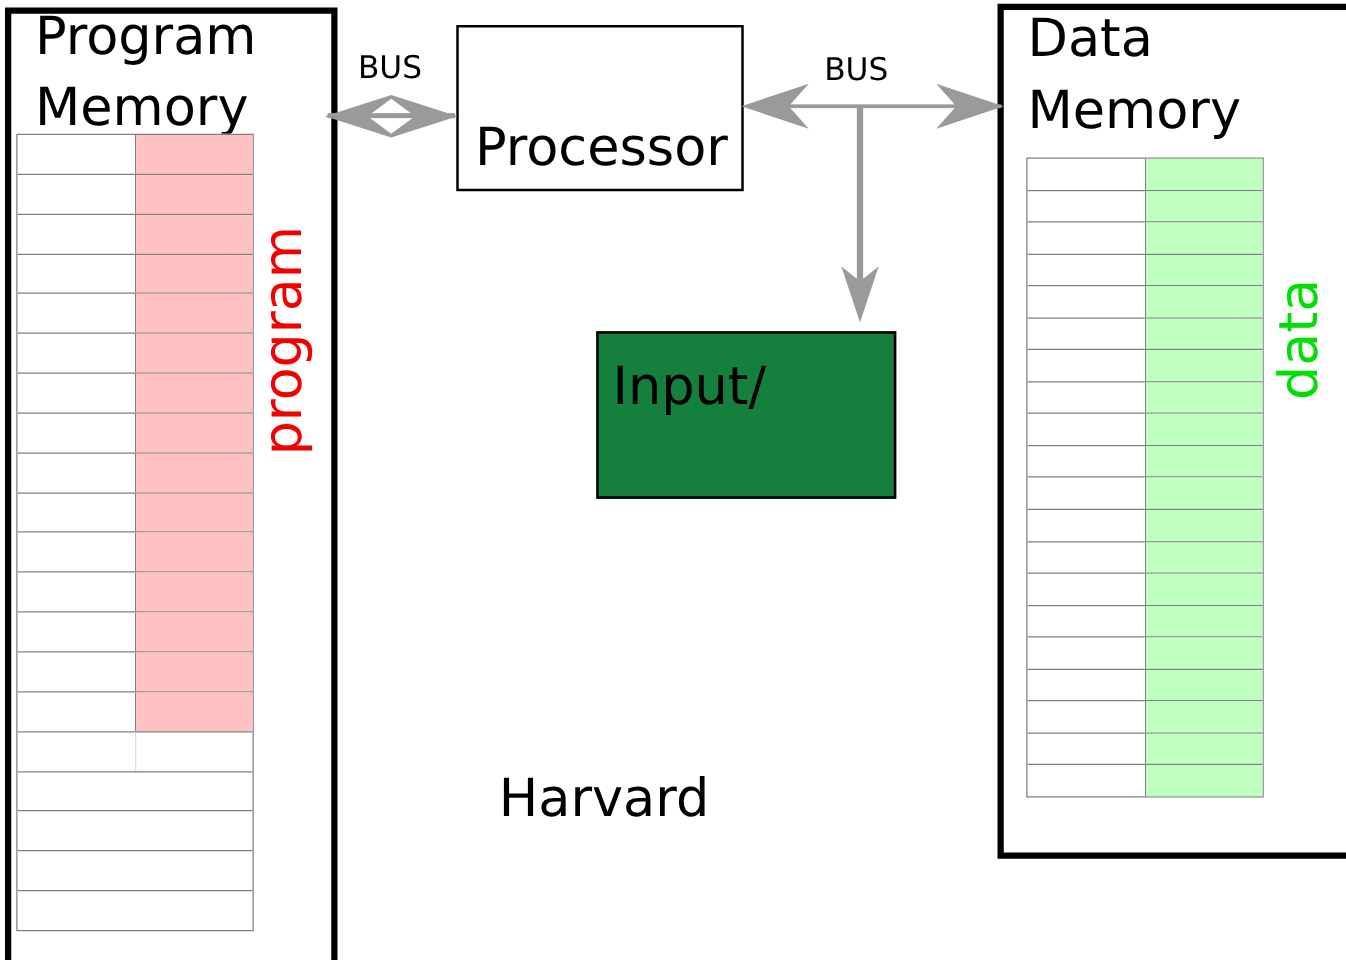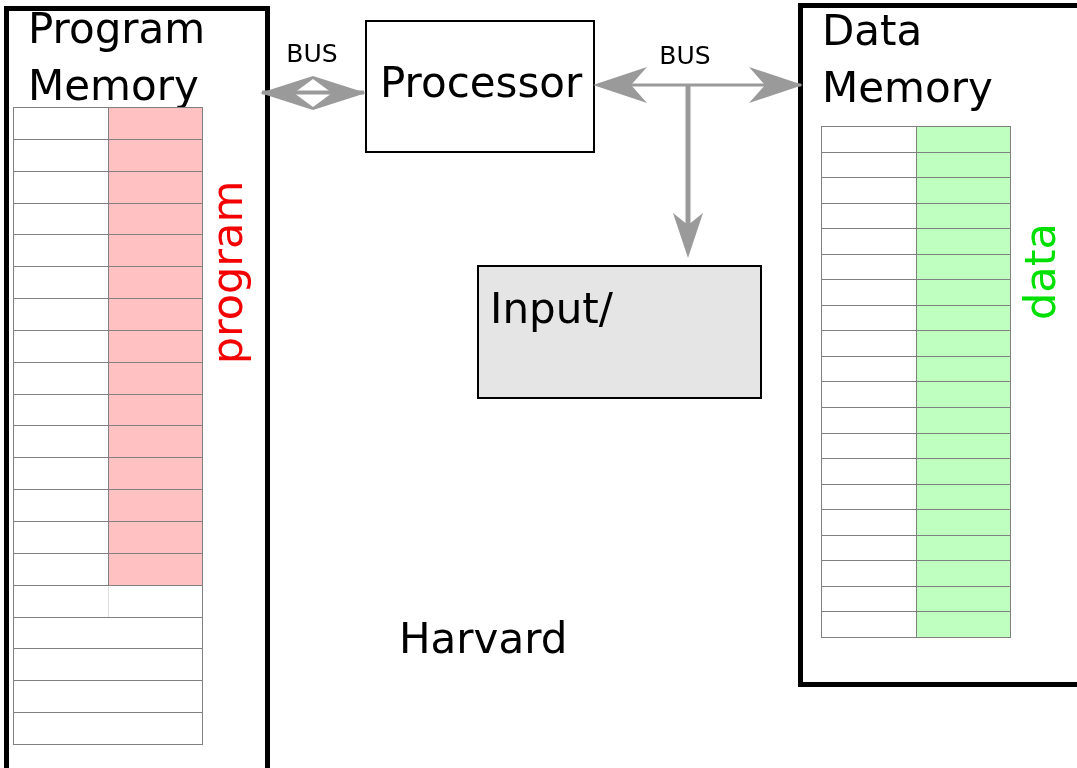--- a/index.html
+++ b/index.html
@@ -29,25 +29,25 @@
   .cell-full { flex:1; }
   .v-label {
     position:absolute; transform:rotate(-90deg); font-size:43px; line-height:45px;
     text-align:center; white-space:nowrap;
   }
   #program-label { left:123px; top:239px; width:190px; height:45px; color:var(--program-label,#f30000); }
   #data-label    { left:187px; top:241px; width:100px; height:45px; color:var(--data-label,#00e000); }
   #processor-box {
     position:absolute; left:365px; top:20px; width:230px; height:133px;
     border:2px solid #000; box-sizing:border-box; background:#fff;
-    display:flex; align-items:center; padding:0 0 9px 13px; font-size:42px;
+    display:flex; align-items:flex-end; padding:0 0 9px 13px; font-size:42px;
   }
   #io-box {
-    position:absolute; left:477px; top:265px; width:285px; height:134px;
-    border:2px solid #000; box-sizing:border-box; background:#e5e5e5;
+    position:absolute; left:477px; top:265px; width:240px; height:134px;
+    border:2px solid #000; box-sizing:border-box; background:#15803d;
   }
   #io-text { position:absolute; left:11px; top:15px; font-size:42px; line-height:53px; }
   .bus-label { position:absolute; font-size:25px; line-height:28px; width:60px; text-align:center; }
   #bus-label-left  { left:282px; top:40px; }
   #bus-label-right { left:655px; top:42px; }
   #left-bus-svg  { position:absolute; left:257px; top:73px; }
   #right-bus-svg { position:absolute; left:590px; top:64px; }
   #harvard { position:absolute; left:399px; top:618px; font-size:42px; line-height:42px;text-align:right; }
 </style>
 </head>

